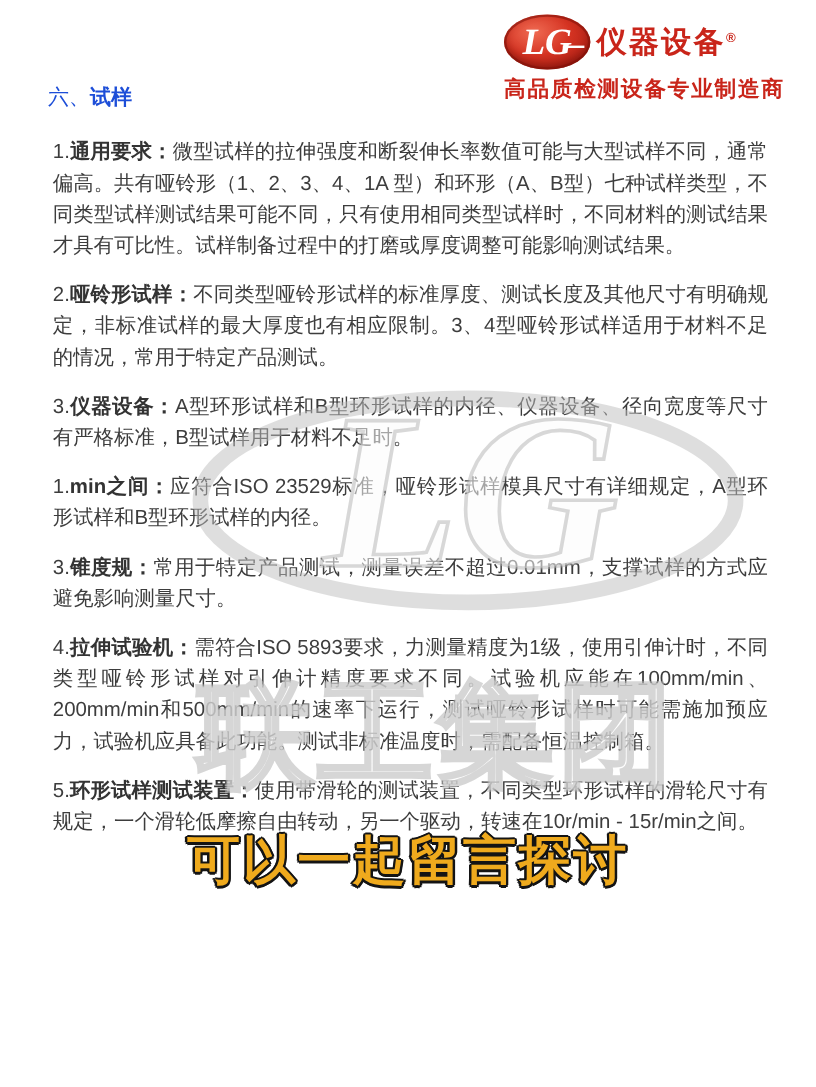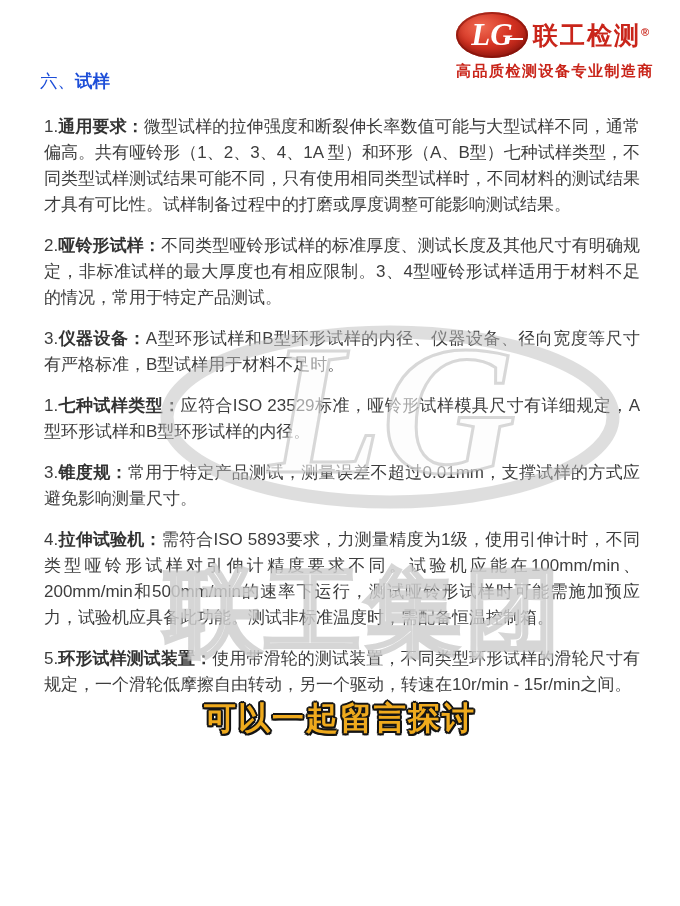--- a/index.html
+++ b/index.html
@@ -34,21 +34,21 @@
     content:""; position:absolute; right:5px; top:56%;
     width:18px; height:2px; background:#ffffff;
   }
   .logo-name {
     font-size:25px; font-weight:bold; letter-spacing:2px;
     margin-left:5px; white-space:nowrap; line-height:1;
   }
   .logo-name sup { font-size:11px; letter-spacing:0; vertical-align:8px; }
   .logo-slogan {
     margin-top:4px;
-    font-size:15px; font-weight:bold; letter-spacing:1.5px;
+    font-size:18px; font-weight:bold; letter-spacing:1.5px;
     white-space:nowrap;
   }
 
   
   .watermark {
     position:absolute; left:0; top:0; z-index:2;
     pointer-events:none;
   }
 
   
@@ -62,21 +62,21 @@
   .sec-h { font-size:17.5px; font-weight:normal; color:#1d4ed8; margin:0 0 20px 0; line-height:26px; }
   .h-title { font-weight:bold; }
   .para { margin:0 0 15px 4px; }
   .p-label { font-weight:bold; color:#333333; }
 
   
   .caption {
     position:relative; z-index:3;
     margin-top:-8px;
     text-align:center;
-    font-size:32px; font-weight:900;
+    font-size:44px; font-weight:900;
     letter-spacing:2px;
     color:#efaa1d;
     -webkit-text-stroke:1.6px #141414;
     paint-order:stroke fill;
     text-shadow:
       2px 0 0 #141414, -2px 0 0 #141414,
       0 2px 0 #141414, 0 -2px 0 #141414,
       1.5px 1.5px 0 #141414, -1.5px -1.5px 0 #141414,
       1.5px -1.5px 0 #141414, -1.5px 1.5px 0 #141414;
   }
@@ -90,40 +90,40 @@
     <ellipse cx="390" cy="417" rx="223" ry="85" fill="none" stroke="rgba(190,190,190,0.5)" stroke-width="13"></ellipse>
     <text x="392" y="472" text-anchor="middle" font-family="'Liberation Serif', serif" font-style="italic" font-weight="bold" font-size="185" fill="rgba(252,252,252,0.55)" stroke="rgba(178,178,178,0.5)" stroke-width="3">LG</text>
     <text x="365" y="645" text-anchor="middle" font-family="'Liberation Sans', sans-serif" font-weight="bold" font-size="96" letter-spacing="4" fill="rgba(253,253,253,0.6)" stroke="rgba(186,186,186,0.6)" stroke-width="3">联工集团</text>
   </svg>
 
   <header class="logo">
     <div class="logo-row">
       <div class="logo-oval">
         <span>LG</span>
       </div>
-      <div class="logo-name"><span>联工检测</span><sup>®</sup></div>
+      <div class="logo-name"><span>仪器设备</span><sup>®</sup></div>
     </div>
     <div class="logo-slogan">高品质检测设备专业制造商</div>
   </header>
 
   <main class="content">
 
     <section>
       <h2 class="sec-h"><span class="h-pre">六、</span><span class="h-title">试样</span></h2>
 
       <p class="para"><span class="p-num">1.</span><span class="p-label">通用要求：</span><span class="p-text">微型试样的拉伸强度和断裂伸长率数值可能与大型试样不同，通常偏高。共有哑铃形（1、2、3、4、1A 型）和环形（A、B型）七种试样类型，不同类型试样测试结果可能不同，只有使用相同类型试样时，不同材料的测试结果才具有可比性。试样制备过程中的打磨或厚度调整可能影响测试结果。</span></p>
 
       <p class="para"><span class="p-num">2.</span><span class="p-label">哑铃形试样：</span><span class="p-text">不同类型哑铃形试样的标准厚度、测试长度及其他尺寸有明确规定，非标准试样的最大厚度也有相应限制。3、4型哑铃形试样适用于材料不足的情况，常用于特定产品测试。</span></p>
 
       <p class="para"><span class="p-num">3.</span><span class="p-label">仪器设备：</span><span class="p-text">A型环形试样和B型环形试样的内径、仪器设备、径向宽度等尺寸有严格标准，B型试样用于材料不足时。</span></p>
     </section>
 
     <section>
 
-      <p class="para"><span class="p-num">1.</span><span class="p-label">七种试样类型：</span><span class="p-text">应符合ISO 23529标准，哑铃形试样模具尺寸有详细规定，A型环形试样和B型环形试样的内径。</span></p>
+      <p class="para"><span class="p-num">1.</span><span class="p-label">min之间：</span><span class="p-text">应符合ISO 23529标准，哑铃形试样模具尺寸有详细规定，A型环形试样和B型环形试样的内径。</span></p>
 
 
       <p class="para"><span class="p-num">3.</span><span class="p-label">锥度规：</span><span class="p-text">常用于特定产品测试，测量误差不超过0.01mm，支撑试样的方式应避免影响测量尺寸。</span></p>
 
       <p class="para"><span class="p-num">4.</span><span class="p-label">拉伸试验机：</span><span class="p-text">需符合ISO 5893要求，力测量精度为1级，使用引伸计时，不同类型哑铃形试样对引伸计精度要求不同。试验机应能在100mm/min、200mm/min和500mm/min的速率下运行，测试哑铃形试样时可能需施加预应力，试验机应具备此功能。测试非标准温度时，需配备恒温控制箱。</span></p>
 
       <p class="para"><span class="p-num">5.</span><span class="p-label">环形试样测试装置：</span><span class="p-text">使用带滑轮的测试装置，不同类型环形试样的滑轮尺寸有规定，一个滑轮低摩擦自由转动，另一个驱动，转速在10r/min - 15r/min之间。</span></p>
     </section>
 
     <div class="caption">可以一起留言探讨</div>

